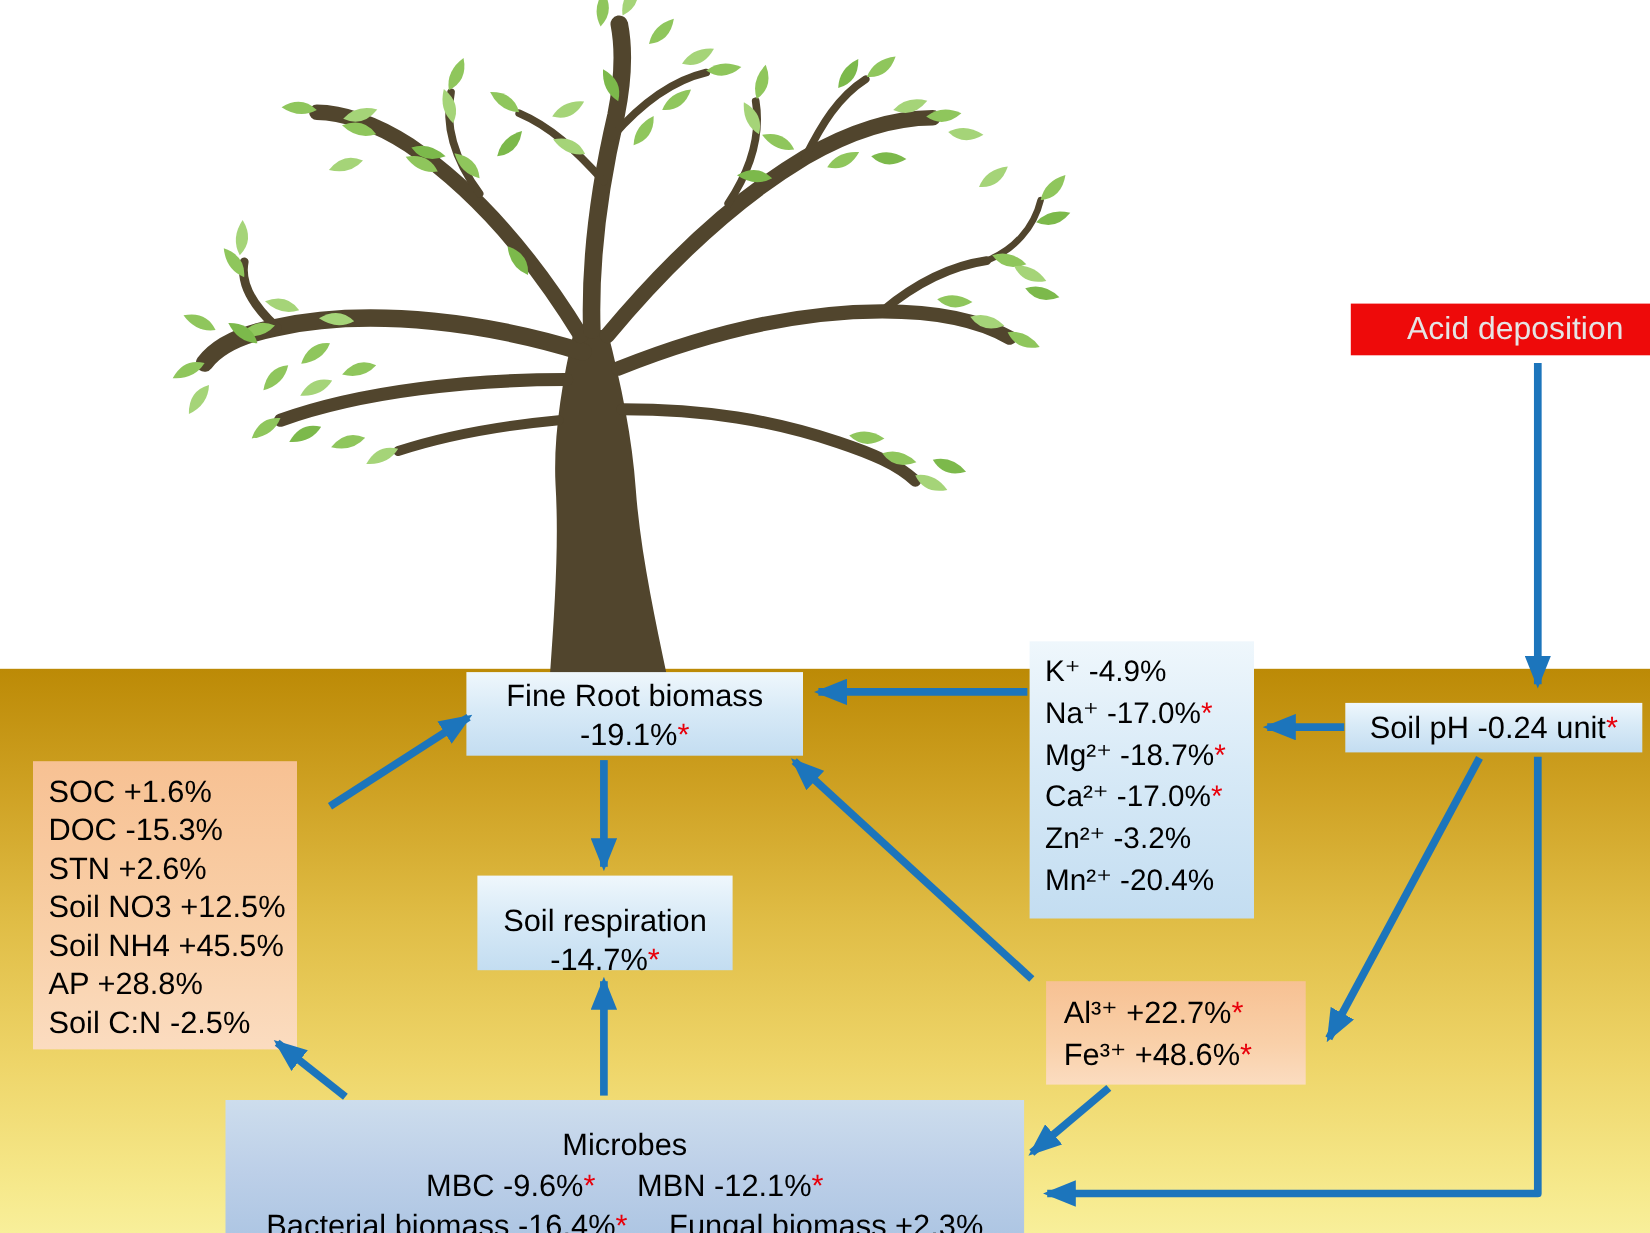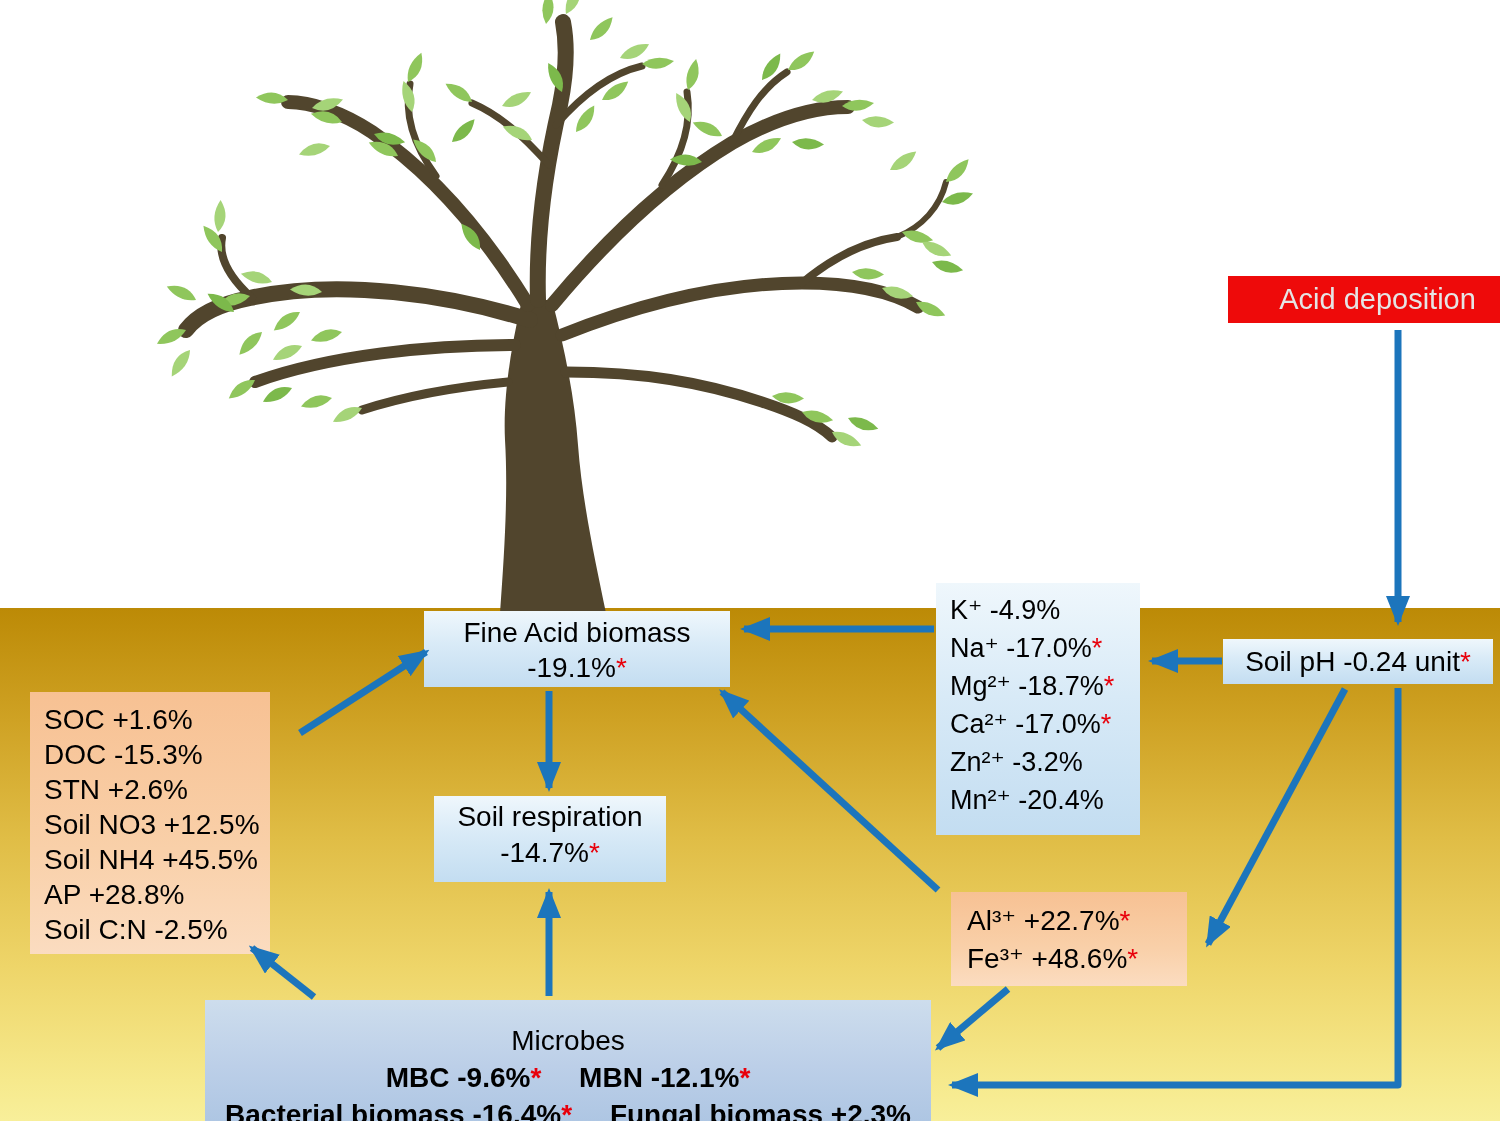--- a/index.html
+++ b/index.html
@@ -15,29 +15,29 @@
   #tree-svg{z-index:1;}
   #arrow-svg{z-index:3;}
   .box{position:absolute;z-index:2;box-sizing:border-box;}
   .blue{background:linear-gradient(180deg,#eff7fc 0%,#d8eaf7 45%,#c3ddf1 100%);}
   .peach{background:linear-gradient(180deg,#f7c193 0%,#f9d0a9 60%,#fbdcc0 100%);}
   .peri{background:linear-gradient(180deg,#cddded 0%,#bccfe8 55%,#aec6e3 100%);}
   .red{background:#ee0a0a;}
   .center{text-align:center;}
   .star{color:#e8000b;}
   .line{white-space:nowrap;}
-  .seg{display:inline-block;font-weight:bold;}
+  .seg{display:inline-block;}
   .seg+.seg{margin-left:30px;text-align:right;}
 
   #acid-box{left:1228px;top:276px;width:299px;height:47px;font-size:29px;line-height:47px;color:#e5e5e5;}
   #soilph-box{left:1223px;top:639px;width:270px;height:45px;font-size:28px;line-height:45px;text-align:center;}
   #cations-box{left:936px;top:583px;width:204px;height:252px;padding:8px 0 0 14px;font-size:27px;line-height:38px;}
   #fineroot-box{left:424px;top:611px;width:306px;height:76px;padding-top:4px;font-size:28px;line-height:35px;}
   #soc-box{left:30px;top:692px;width:240px;height:262px;padding:10px 0 0 14px;font-size:28px;line-height:35px;}
-  #resp-box{left:434px;top:796px;width:232px;height:86px;padding-top:3px;font-size:28px;line-height:36px;}
+  #resp-box{left:434px;top:796px;width:232px;height:86px;padding-top:23px;font-size:28px;line-height:36px;}
   #metals-box{left:951px;top:892px;width:236px;height:94px;padding:10px 0 0 16px;font-size:28px;line-height:38px;}
   #microbes-box{left:205px;top:1000px;width:726px;height:121px;padding-top:22px;font-size:28px;line-height:37px;}
 </style>
 </head>
 <body>
 
 <div id="canvas">
 
   <div id="soil"></div>
 
@@ -149,21 +149,21 @@
   <div id="cations-box" class="box blue">
     <div class="line"><span>K⁺ -4.9%</span><span class="star"></span></div>
     <div class="line"><span>Na⁺ -17.0%</span><span class="star">*</span></div>
     <div class="line"><span>Mg²⁺ -18.7%</span><span class="star">*</span></div>
     <div class="line"><span>Ca²⁺ -17.0%</span><span class="star">*</span></div>
     <div class="line"><span>Zn²⁺ -3.2%</span><span class="star"></span></div>
     <div class="line"><span>Mn²⁺ -20.4%</span><span class="star"></span></div>
   </div>
 
   <div id="fineroot-box" class="box blue center">
-    <div class="line">Fine Acid biomass</div>
+    <div class="line">Fine Root biomass</div>
     <div class="line"><span>-19.1%</span><span class="star">*</span></div>
   </div>
 
   <div id="soc-box" class="box peach">
     <div class="line">SOC +1.6%</div>
     <div class="line">DOC -15.3%</div>
     <div class="line">STN +2.6%</div>
     <div class="line">Soil NO3 +12.5%</div>
     <div class="line">Soil NH4 +45.5%</div>
     <div class="line">AP +28.8%</div>

